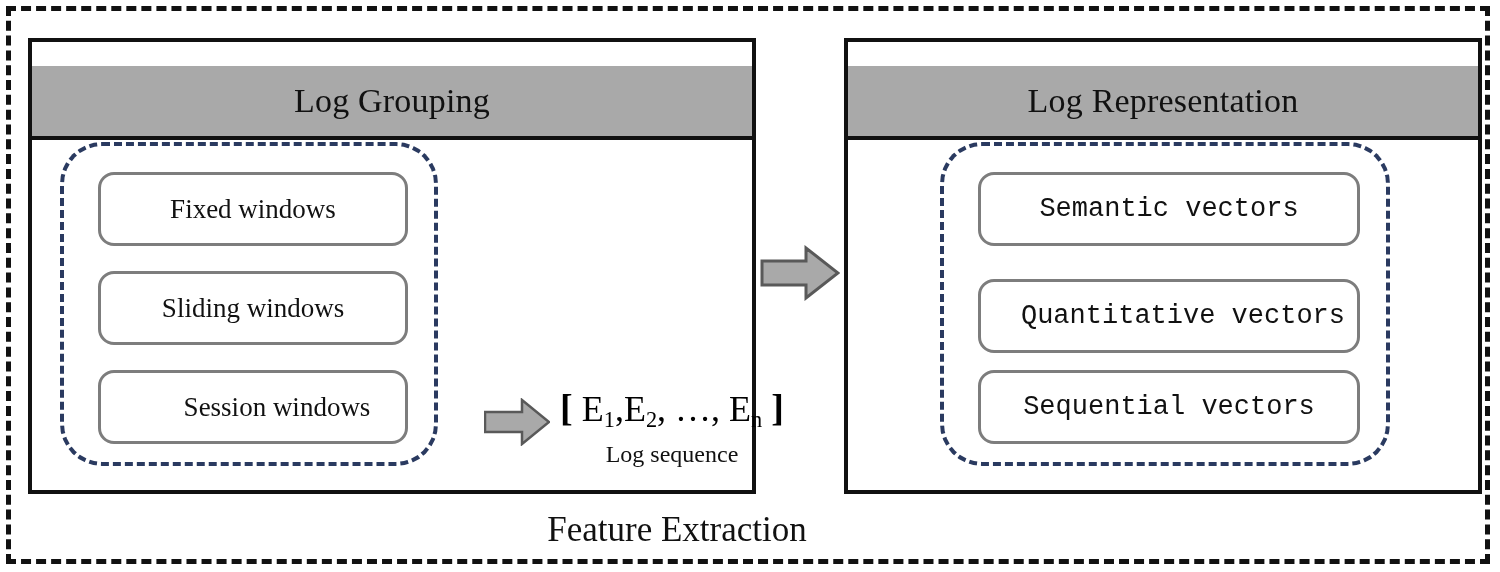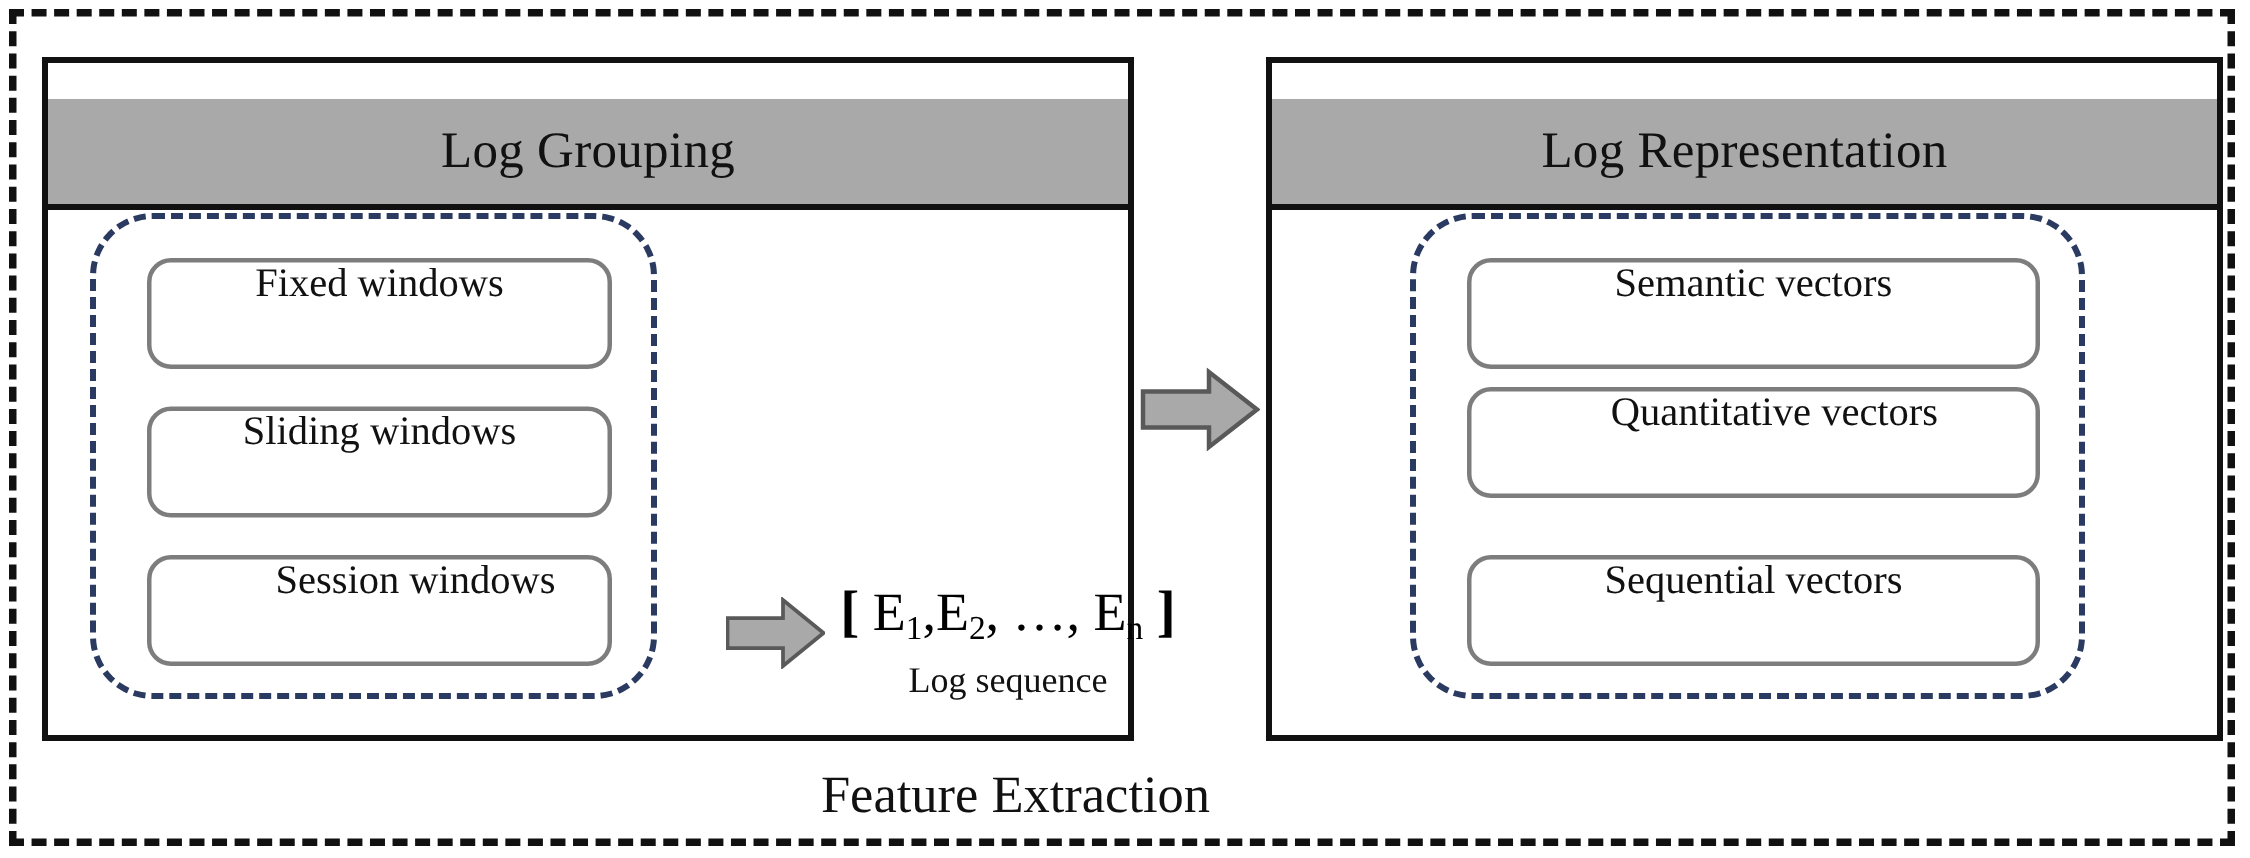--- a/index.html
+++ b/index.html
@@ -99,21 +99,21 @@
   }
 
   
   .item-box {
     position: absolute;
     box-sizing: border-box;
     border: 3px solid #7d7d7d;
     border-radius: 16px;
     background: #ffffff;
     display: flex;
-    align-items: flex-start;
+    align-items: center;
     justify-content: center;
   }
   .item-box-label {
     font-size: 27px;
     color: #111111;
     line-height: 1;
     white-space: nowrap;
   }
   
   #group-windows .item-box {
@@ -122,23 +122,24 @@
     height: 74px;
   }
   #group-windows .item-box.pos-0 { top: 26px; }
   #group-windows .item-box.pos-1 { top: 125px; }
   #group-windows .item-box.pos-2 { top: 224px; padding-left: 48px; }
   
   #group-vectors .item-box {
     left: 34px;
     width: 382px;
     height: 74px;
+    font-family: Liberation Mono, monospace;
   }
   #group-vectors .item-box.pos-0 { top: 26px; }
-  #group-vectors .item-box.pos-1 { top: 112px; padding-left: 28px; }
+  #group-vectors .item-box.pos-1 { top: 133px; padding-left: 28px; }
   #group-vectors .item-box.pos-2 { top: 224px; }
 
   
   .block-arrow {
     position: absolute;
   }
   #arrow-grouping-to-sequence {
     left: 452px;
     top: 282px;
     width: 66px;

